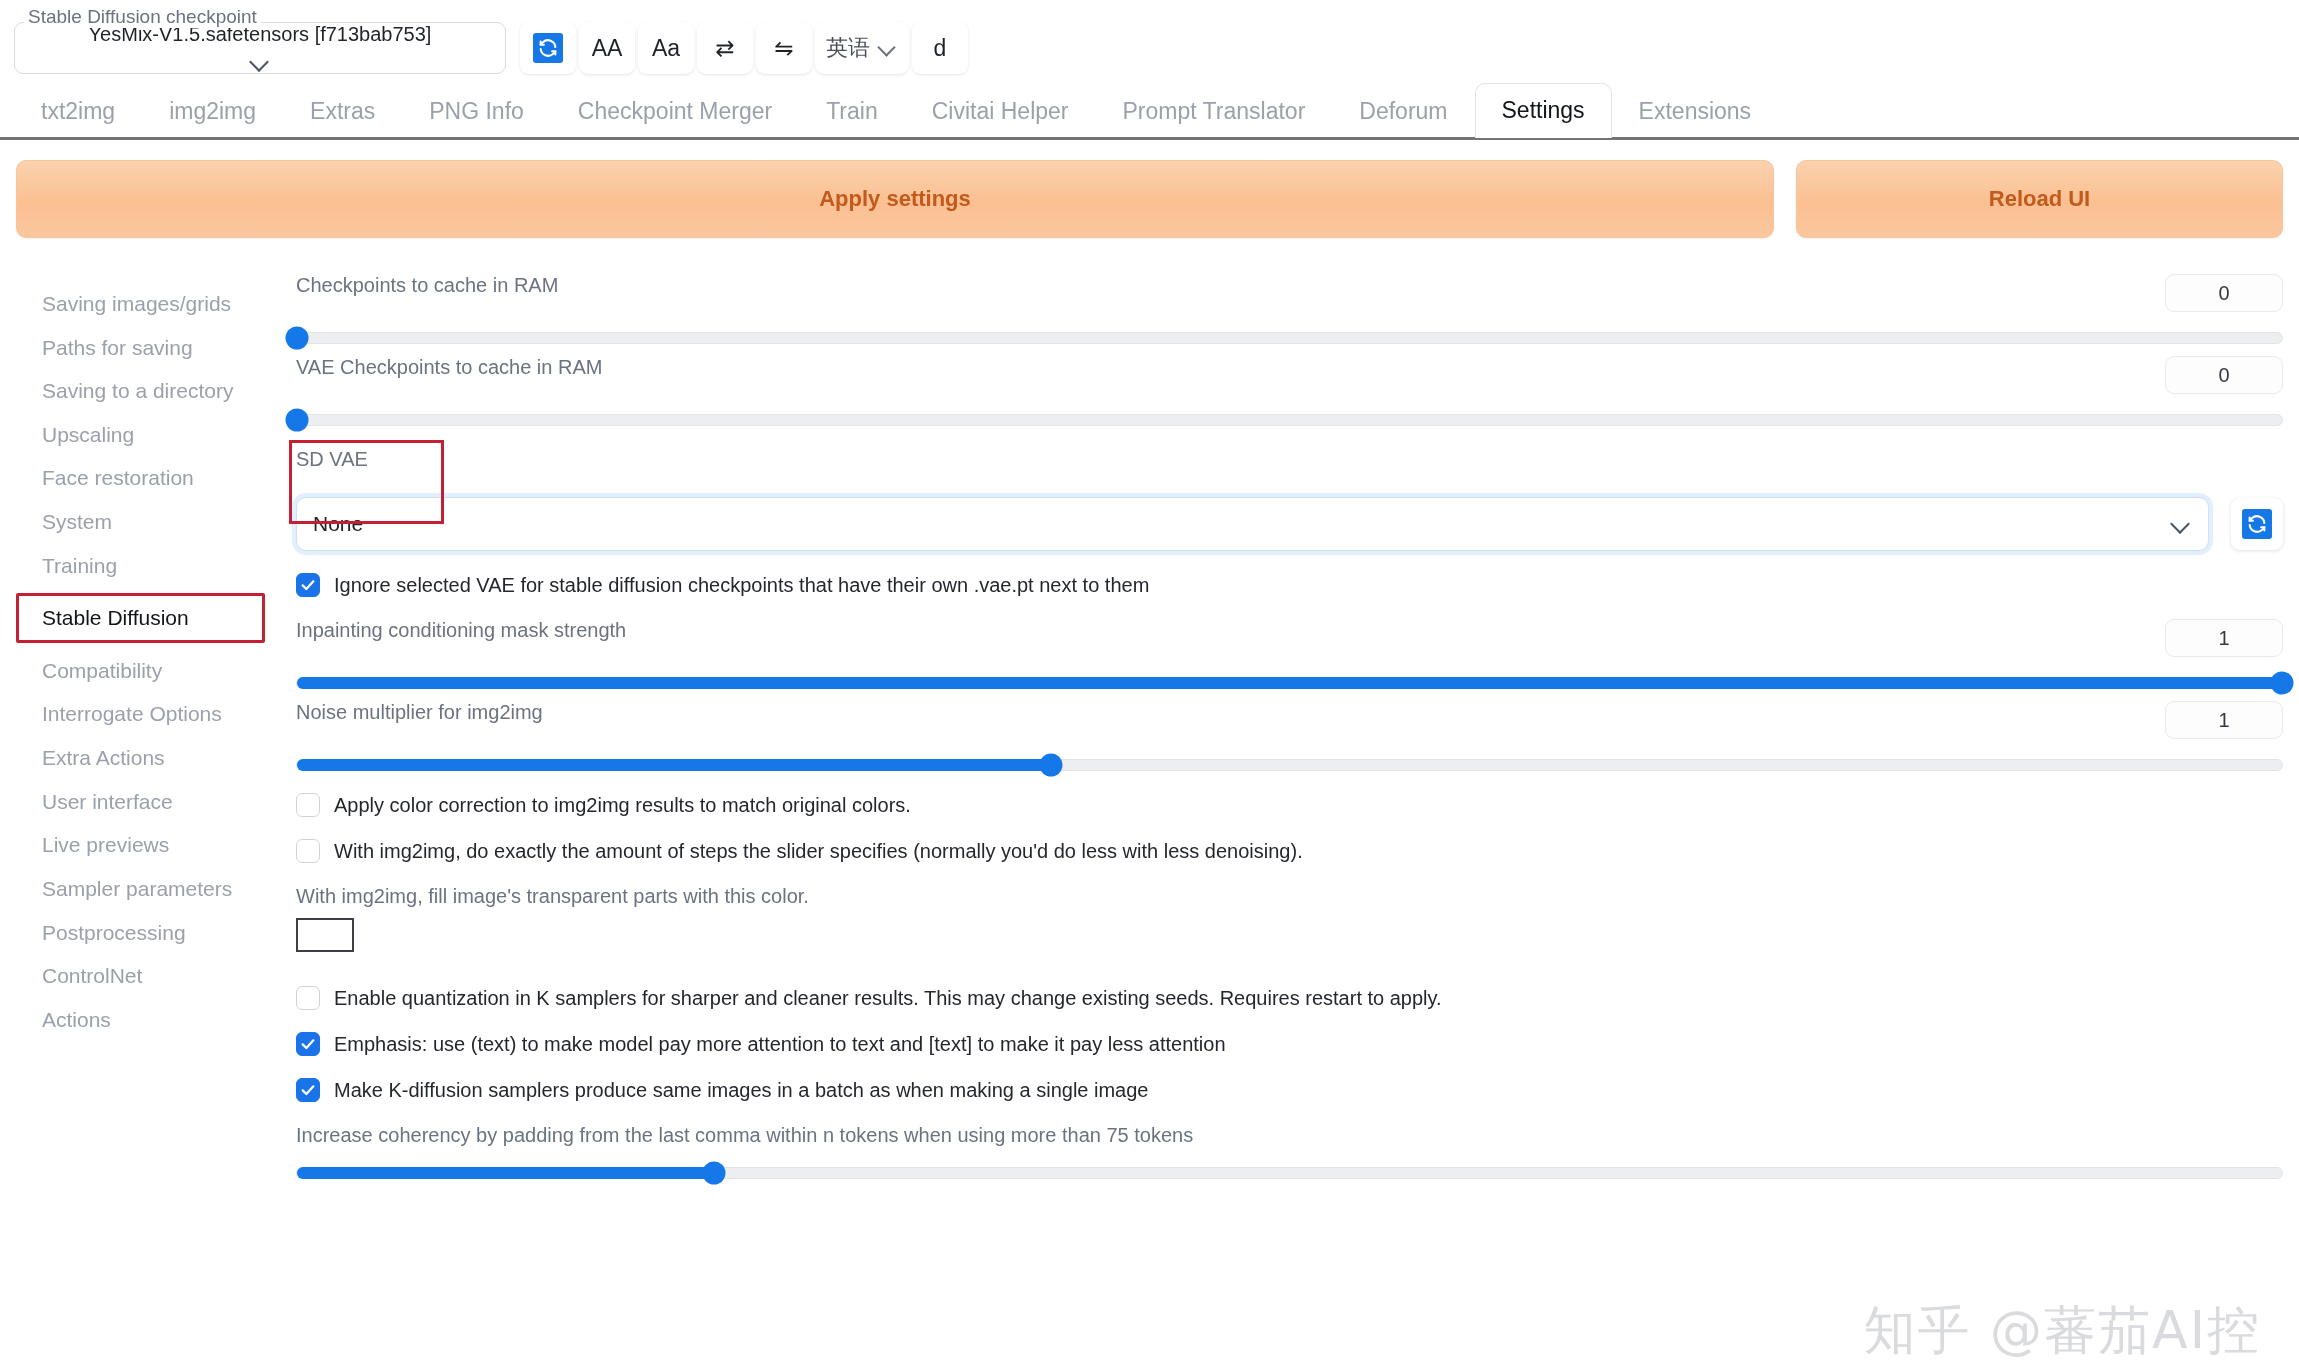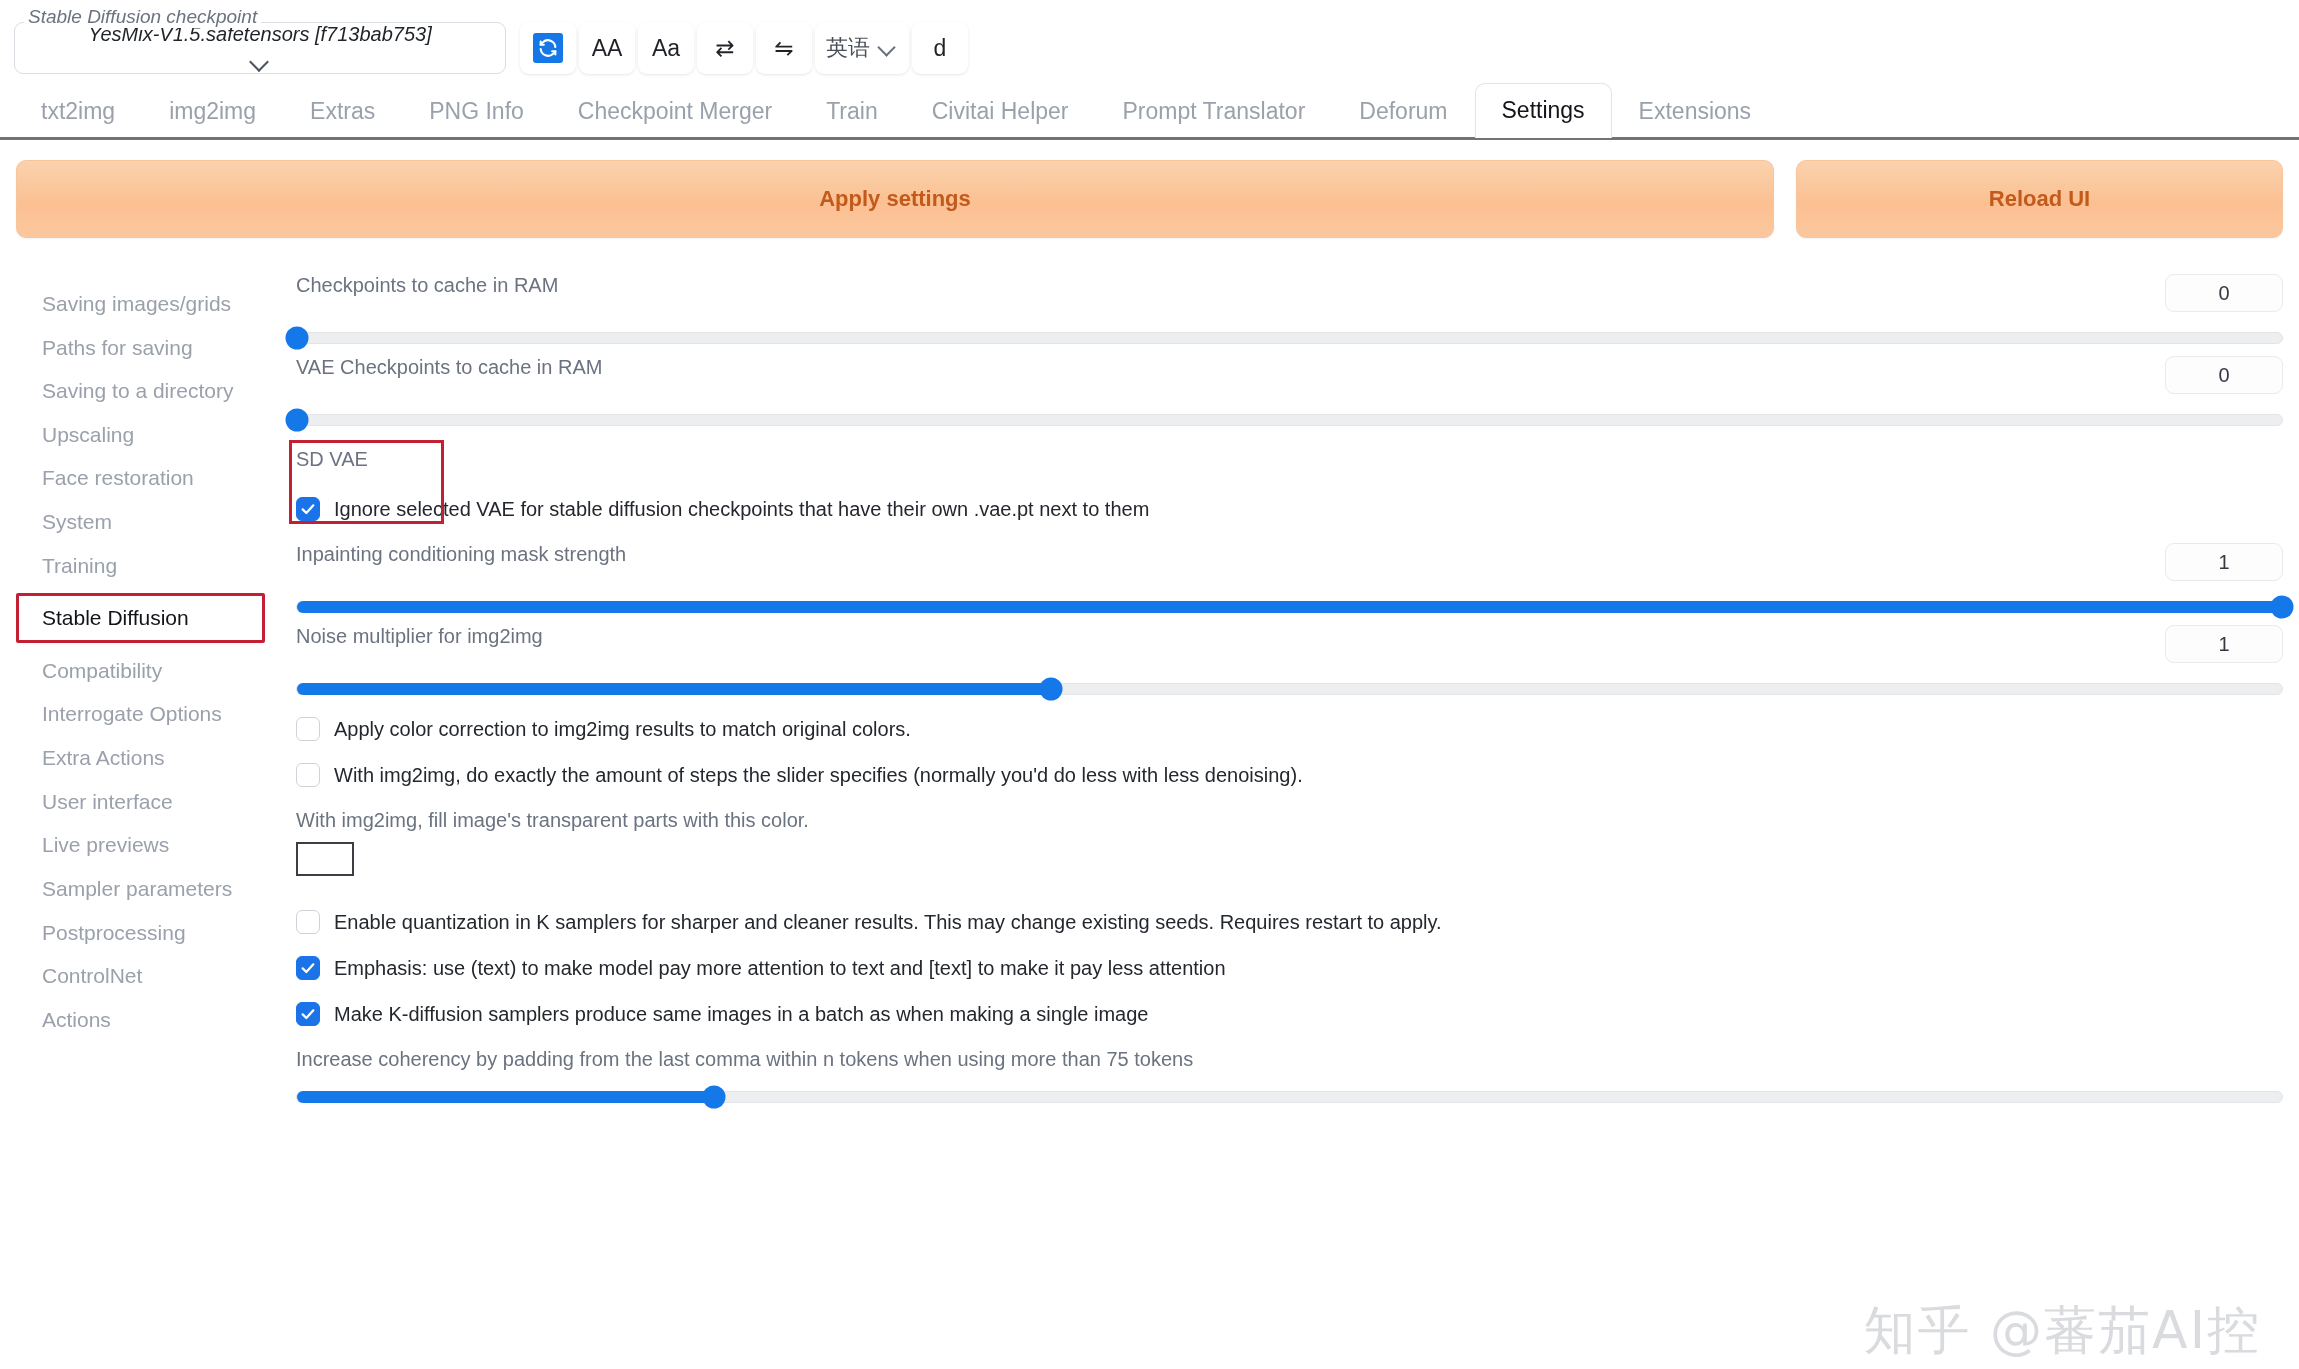--- a/index.html
+++ b/index.html
@@ -12,21 +12,21 @@
   }
 
   
   .topbar {
     display: flex;
     align-items: flex-start;
     padding: 8px 14px 0 14px;
     height: 82px;
     gap: 14px;
   }
-  .ckpt-wrap { position: relative; width: 492px; font-style: italic; }
+  .ckpt-wrap { position: relative; width: 492px; }
   .ckpt-legend {
     position: absolute;
     top: -2px; left: 10px;
     font-size: 19px;
     color: #6b7280;
     background: #fff;
     padding: 0 4px;
     z-index: 2;
     white-space: nowrap;
   }
@@ -430,20 +430,36 @@
       </div>
       <div class="track">
         <div class="fill" style="width: 0%;"></div>
         <div class="thumb" style="left: 0%;"></div>
       </div>
     </div>
 
     <div class="vae-block">
       <div class="vae-redbox"></div>
       <div class="vae-label">SD VAE</div>
+      <div class="vae-row">
+        <div class="vae-select">
+          <span class="val">None</span>
+          <span class="chevron"></span>
+        </div>
+        <div class="vae-refresh">
+          <span class="refresh-glyph">
+            <svg width="22" height="22" viewBox="0 0 24 24" fill="none" stroke="#ffffff" stroke-width="2.2" stroke-linecap="round">
+              <path d="M20 11a8 8 0 0 0-13.6-5.2L4 8"></path>
+              <path d="M4 5v3.5h3.5"></path>
+              <path d="M4 13a8 8 0 0 0 13.6 5.2L20 16"></path>
+              <path d="M20 19v-3.5h-3.5"></path>
+            </svg>
+          </span>
+        </div>
+      </div>
     </div>
 
     <div class="cb-row">
       <span class="cb checked">
         <svg width="16" height="16" viewBox="0 0 24 24" fill="none" stroke="#ffffff" stroke-width="3.4" stroke-linecap="round" stroke-linejoin="round">
             <path d="M4 12.5l5.5 5.5L20 6.5"></path>
           </svg>
       </span>
       <span class="cb-text">Ignore selected VAE for stable diffusion checkpoints that have their own .vae.pt next to them</span>
     </div>

